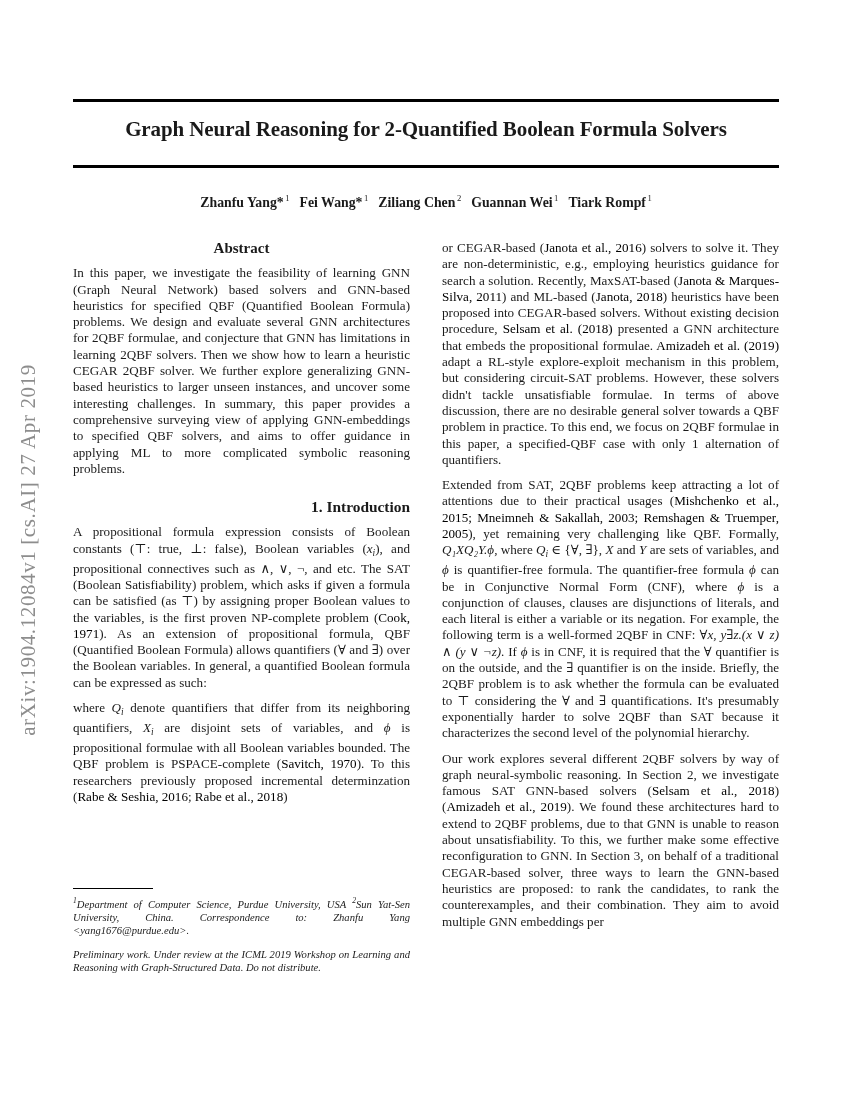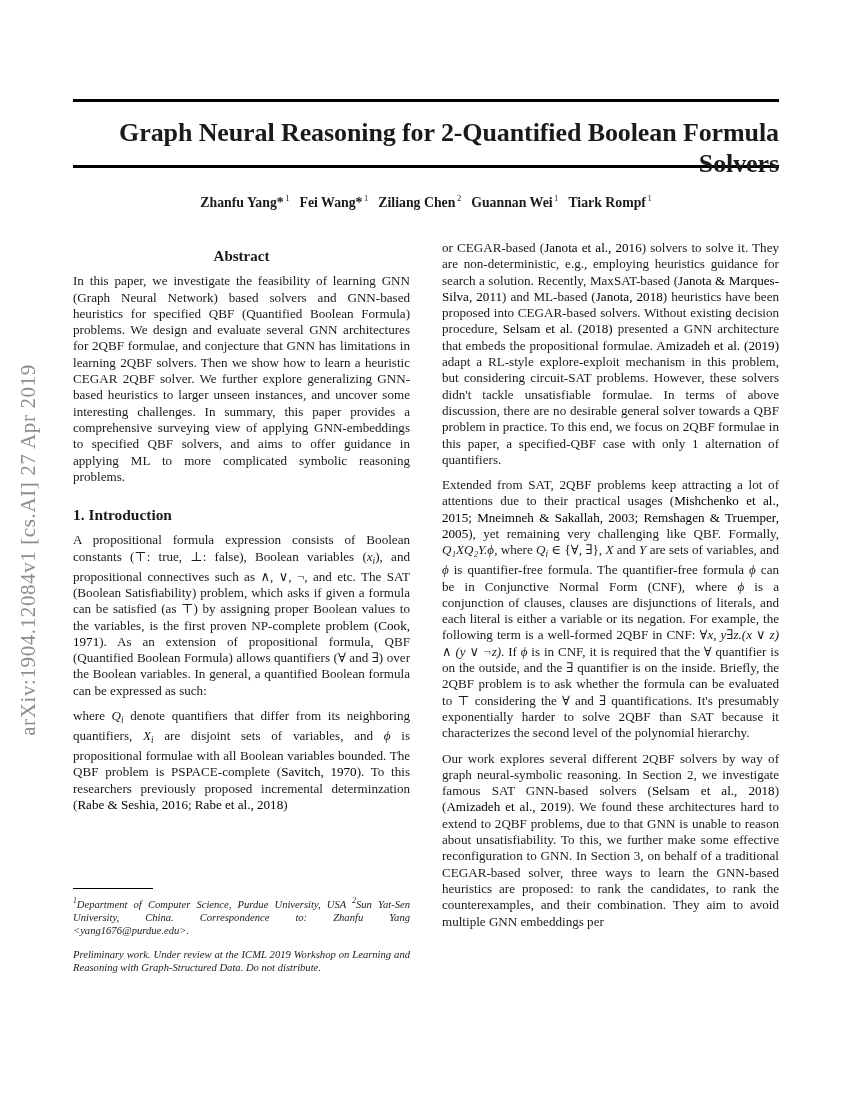--- a/index.html
+++ b/index.html
@@ -46,22 +46,22 @@
   }
   .rule-top    { top: 99px;  height: 3px; }
   .rule-bottom { top: 165px; height: 3px; }
 
   
   .title {
     position: absolute;
     left: 73px;
     top: 117px;
     width: 706px;
-    text-align: right;
-    font-size: 26px;
+    text-align: center;
+    font-size: 21px;
     font-weight: bold;
     letter-spacing: -0.1px;
     line-height: 1.2;
   }
   .authors {
     position: absolute;
     left: 73px;
     top: 193px;
     width: 706px;
     text-align: center;
@@ -91,33 +91,33 @@
     text-justify: inter-word;
     hyphens: manual;
   }
   .col-left  { left: 73px; }
   .col-right { left: 442px; }
 
   .abstract-head {
     text-align: center;
     font-size: 15px;
     font-weight: bold;
-    margin: 8px 0 9px 0;
+    margin: 0 0 9px 0;
   }
   p {
     margin: 0 0 9px 0;
     text-indent: 0;
   }
   p.tight { margin-bottom: 12px; }
 
   .section-head {
     font-size: 15.4px;
     font-weight: bold;
     margin: 22px 0 9px 0;
-    text-align: left;
+    text-align: right;
   }
 
   .cite { color: #000000; }
 
   .math {
     font-family: "Liberation Serif", "DejaVu Serif", serif;
     font-style: italic;
   }
   .math sub {
     font-size: 0.72em;

